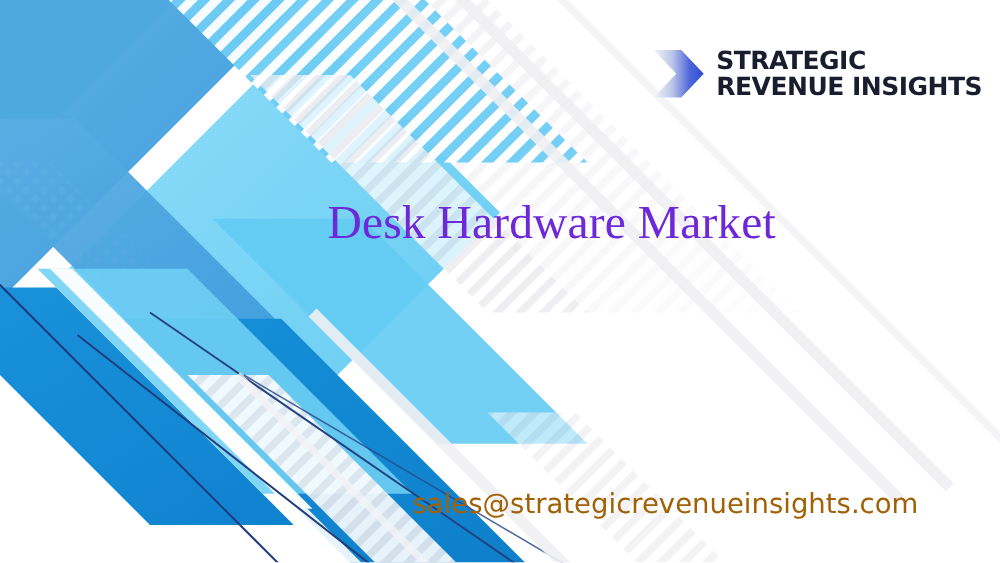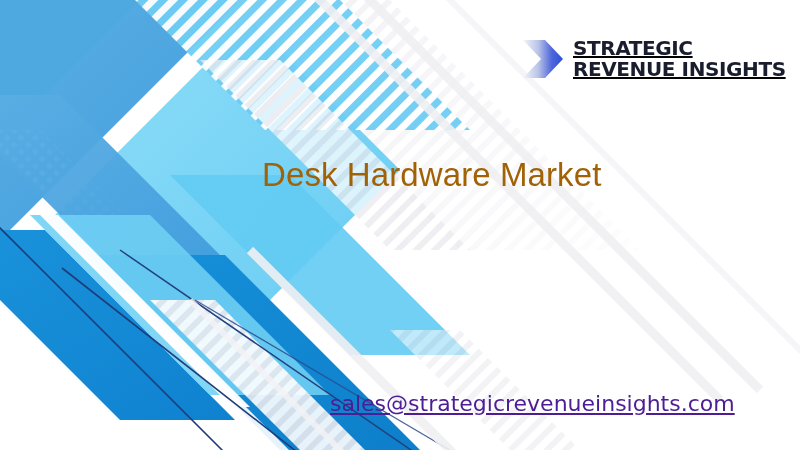--- a/index.html
+++ b/index.html
@@ -50,21 +50,20 @@
     width: 46px;
     height: 44px;
     flex: 0 0 auto;
     margin-right: 7px;
   }
   #logo-mark svg { display: block; width: 46px; height: 44px; }
   #logo-text-block {
     display: flex;
     flex-direction: column;
     justify-content: center;
-    text-decoration: underline;
   }
   .logo-line {
     font-family: "DejaVu Sans", "Liberation Sans", sans-serif;
     font-weight: bold;
     font-size: 20px;
     line-height: 21px;
     letter-spacing: -0.4px;
     color: #191d2e;
     white-space: nowrap;
   }
@@ -76,40 +75,39 @@
     color: #4a6fa8;
     white-space: nowrap;
     margin-top: 3px;
   }
 
   
   #main-title {
     position: absolute;
     left: 262px;
     top: 156px;
-    font-family: Liberation Sans, sans-serif;
-    font-size: 33px;
+    font-family: Liberation Serif, serif;
+    font-size: 38px;
+    font-weight: normal;
+    color: #6d28d9;
+    letter-spacing: 0.1px;
+    white-space: nowrap;
+  }
+
+  
+  #contact-email {
+    position: absolute;
+    left: 330px;
+    top: 391px;
+    font-family: "DejaVu Sans", "Liberation Sans", sans-serif;
+    font-size: 22px;
     font-weight: normal;
     color: #a16207;
-    letter-spacing: 0.1px;
-    white-space: nowrap;
-  }
-
-  
-  #contact-email {
-    position: absolute;
-    left: 330px;
-    top: 391px;
-    font-family: "DejaVu Sans", "Liberation Sans", sans-serif;
-    font-size: 22px;
-    font-weight: normal;
-    color: #4c1d95;
     letter-spacing: 0px;
     white-space: nowrap;
-    text-decoration: underline;
   }
 </style>
 </head>
 <body>
 
 <div id="slide">
 
   <div id="bg-art">
     <svg viewBox="0 0 800 450" xmlns="http://www.w3.org/2000/svg">
       <defs>

